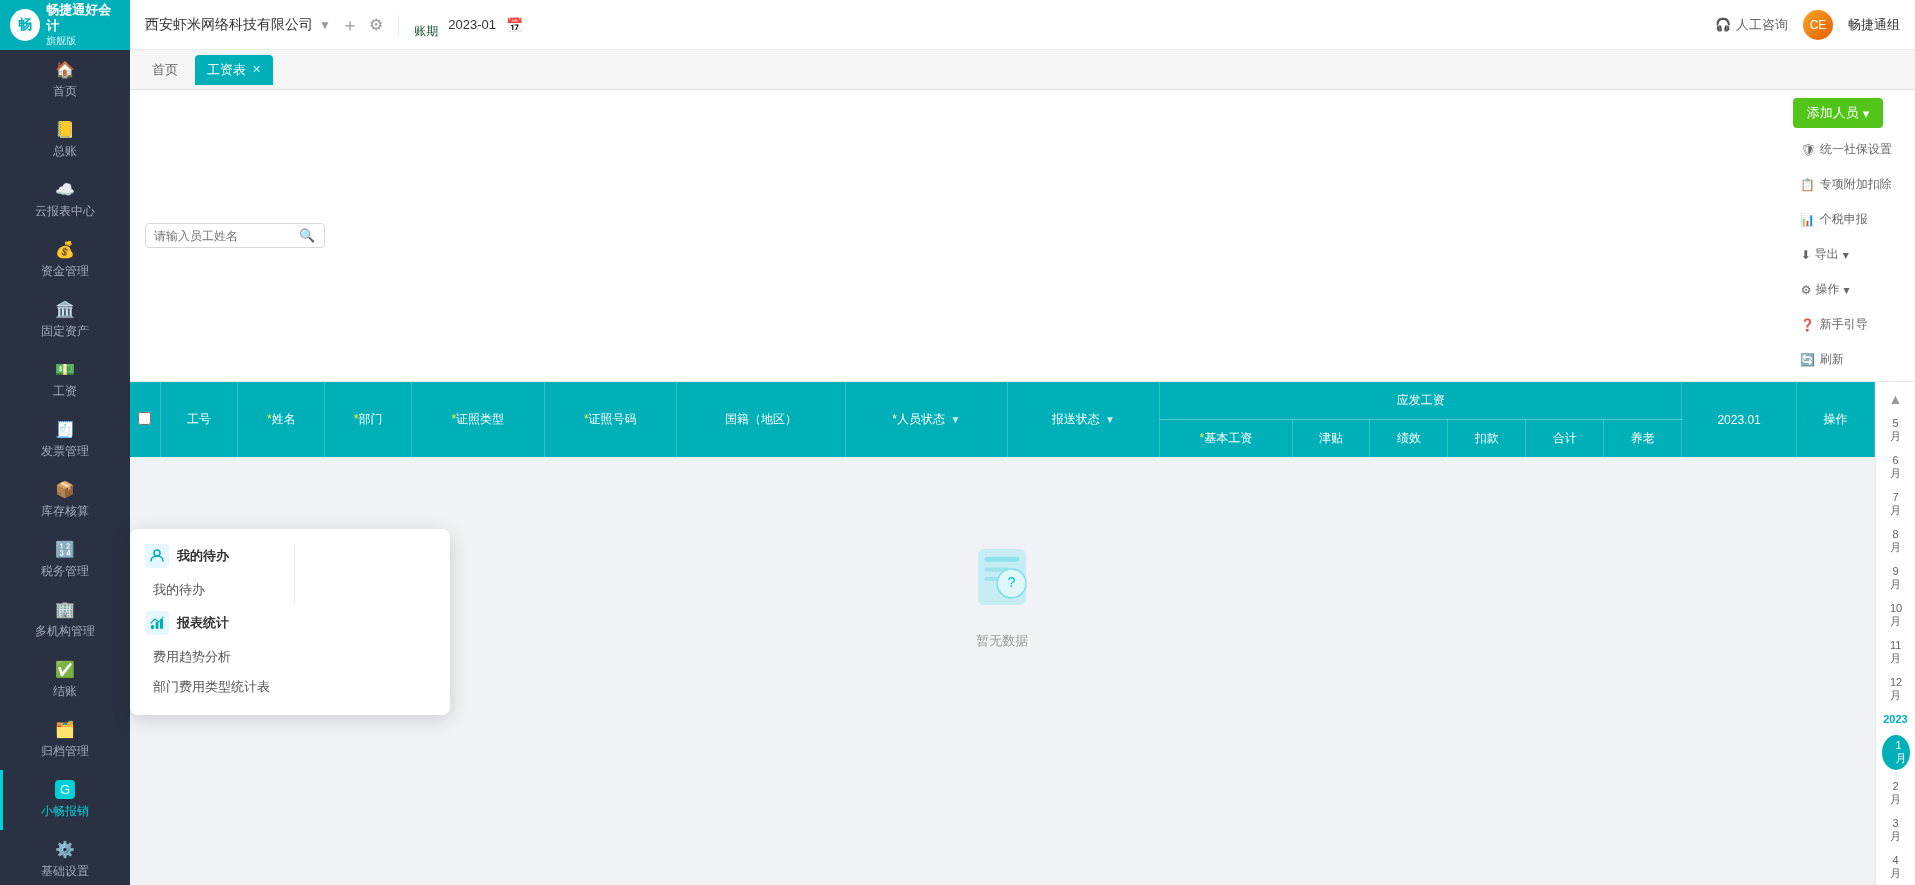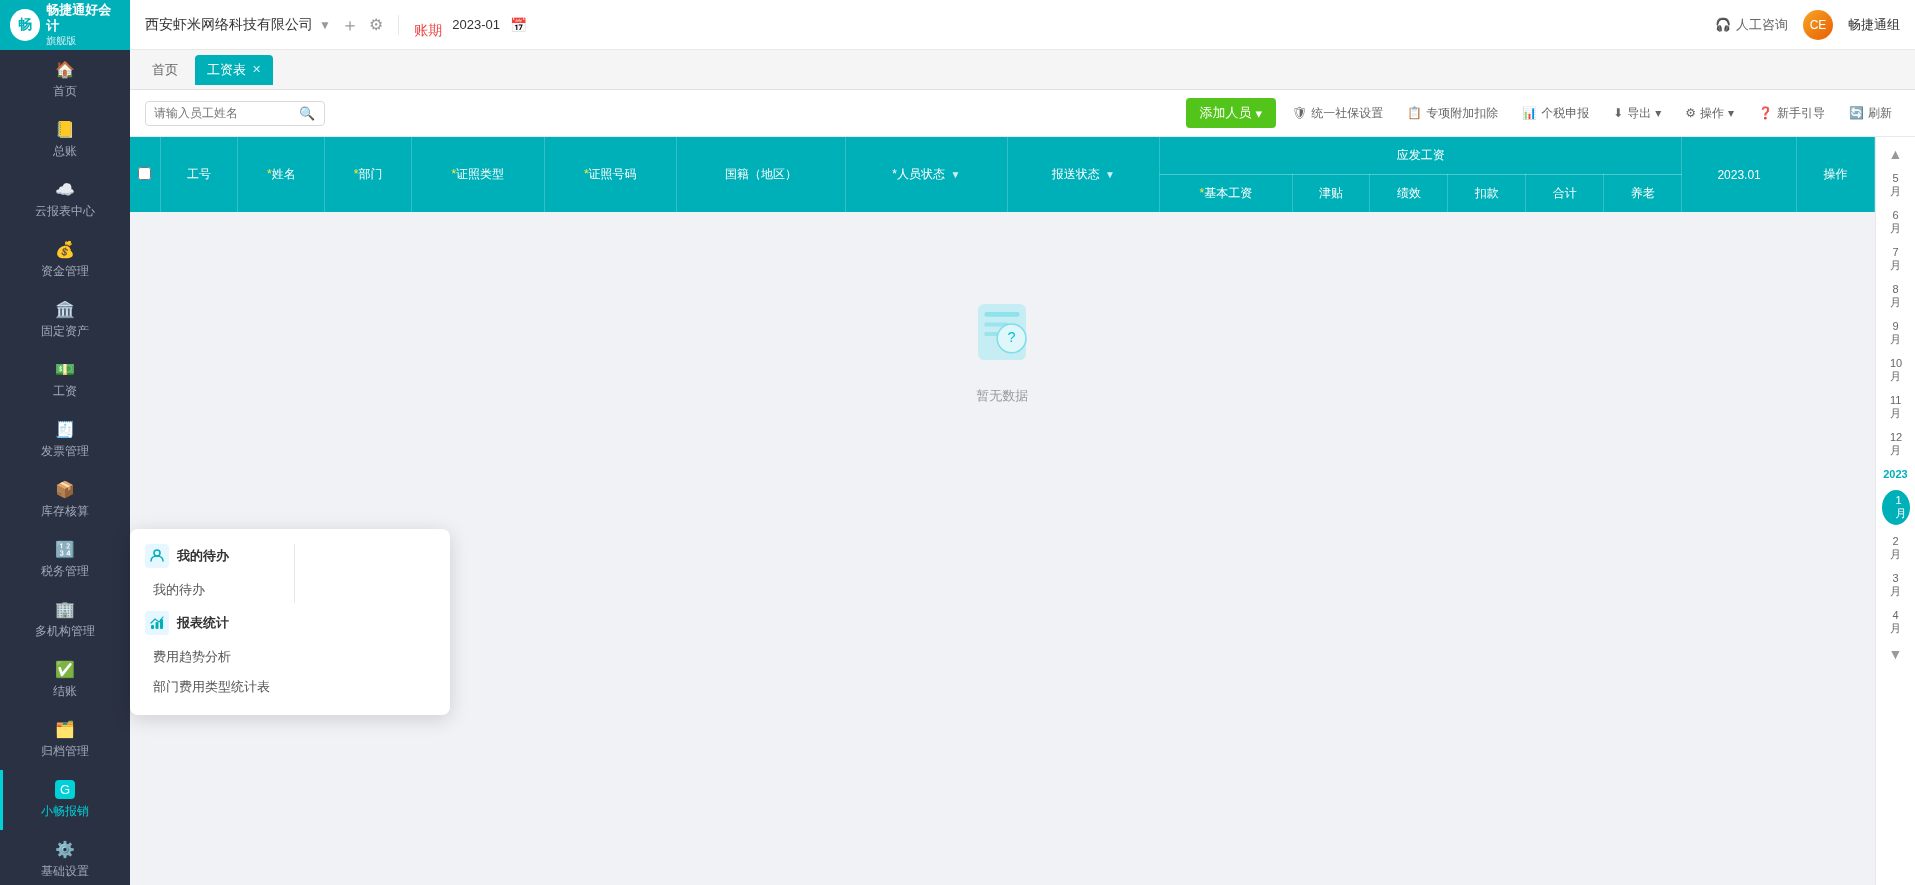--- a/index.html
+++ b/index.html
@@ -78,21 +78,21 @@
       gap: 6px;
       cursor: pointer;
       font-size: 14px;
       color: #333;
     }
     .company-name { font-weight: 500; }
     .chevron-down { color: #999; font-size: 12px; }
     .top-bar-divider { width: 1px; height: 20px; background: #e8e8e8; margin: 0 5px; }
     .top-bar-add { color: #999; font-size: 18px; cursor: pointer; }
     .top-bar-settings { color: #999; font-size: 16px; cursor: pointer; }
-    .period-label { color: #ef4444; font-size: 14px; margin-top: 13px; }
+    .period-label { color: #14532d; font-size: 12px; margin-top: 13px; }
     .period-value { color: #333; font-size: 13px; font-weight: 500; }
     .period-calendar { color: #00b0b9; font-size: 14px; cursor: pointer; }
 
     .top-bar-right { margin-left: auto; display: flex; align-items: center; gap: 15px; }
     .support-btn { display: flex; align-items: center; gap: 4px; color: #666; font-size: 13px; cursor: pointer; }
     .user-avatar { width: 30px; height: 30px; border-radius: 50%; background: linear-gradient(135deg, #f6a623, #e85d04); display: flex; align-items: center; justify-content: center; color: white; font-size: 12px; font-weight: normal; }
     .user-name { color: #333; font-size: 13px; cursor: pointer; }
 
     
     .tab-bar {
@@ -141,21 +141,21 @@
     }
     .search-input-wrap input {
       border: none;
       outline: none;
       font-size: 12px;
       color: #3b82f6;
       width: 100%;
     }
     .search-icon { color: #999; font-size: 13px; }
 
-    .page-actions { margin-left: auto; display: flex; align-items: center; gap: 8px; }
+    .page-actions { margin-left: auto; display: flex; align-items: flex-start; gap: 8px; flex-direction: column; }
     .btn-add {
       background: #52c41a;
       color: white;
       border: none;
       border-radius: 4px;
       padding: 6px 14px;
       font-size: 13px;
       cursor: pointer;
       display: flex;
       align-items: center;

